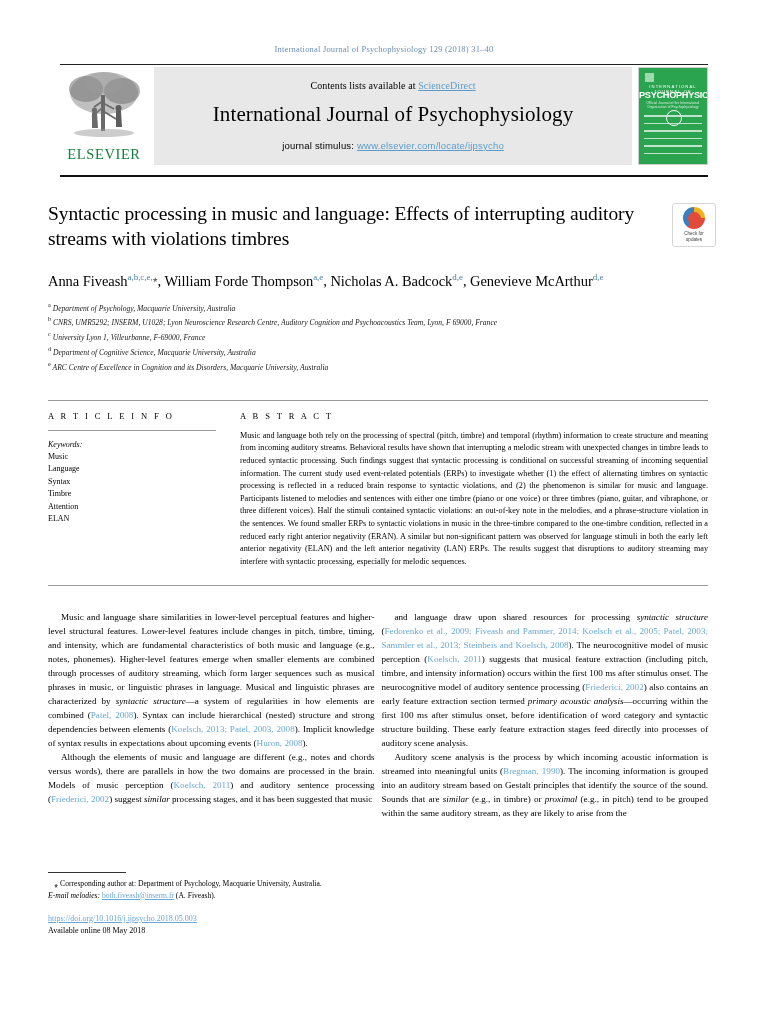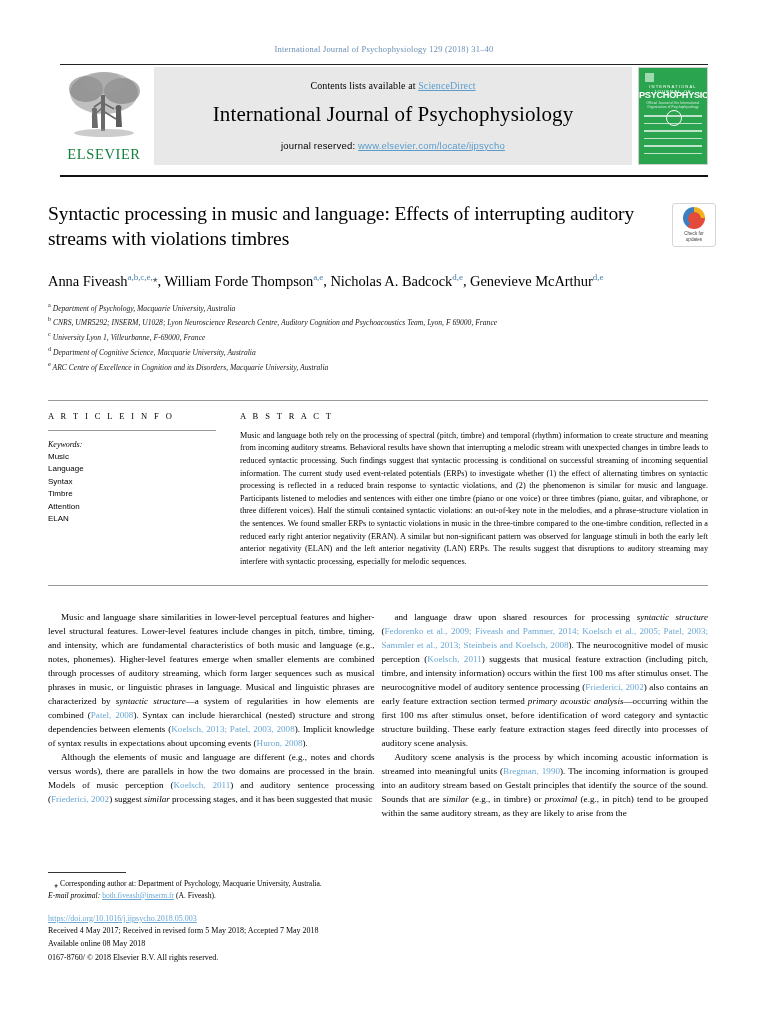--- a/index.html
+++ b/index.html
@@ -220,21 +220,21 @@
     margin-bottom: 9px;
   }
   .kw-rule { border-top: 1px solid #9a9a9a; margin: 0 0 8px 0; }
   .kw-title {
     font-size: 8px; font-style: italic;
     font-family: "Liberation Serif", serif;
     line-height: 1.55;
   }
   .kw-item {
     font-size: 8px;
-    font-family: Liberation Sans, sans-serif;
+    font-family: Liberation Serif, serif;
     line-height: 1.55;
   }
   .abstract-text {
     font-size: 8.2px;
     line-height: 1.54;
     text-align: justify;
     font-family: "Liberation Serif", serif;
     margin-top: 9px;
   }
 
@@ -317,21 +317,21 @@
       </svg>
       <div class="elsevier-word">ELSEVIER</div>
     </div>
 
     <div class="center-band">
       <div class="contents-line">
         <span>Contents lists available at </span><a class="sd-link" href="#">ScienceDirect</a>
       </div>
       <div class="journal-title">International Journal of Psychophysiology</div>
       <div class="homepage-line">
-        <span>journal reserved: </span><a class="homepage-link" href="#">www.elsevier.com/locate/ijpsycho</a>
+        <span>journal stimulus: </span><a class="homepage-link" href="#">www.elsevier.com/locate/ijpsycho</a>
       </div>
     </div>
 
     <div class="cover-thumb">
       <div class="cov-sq"></div>
       <div class="cov-t1">INTERNATIONAL JOURNAL OF</div>
       <div class="cov-t2">PSYCHOPHYSIOLOGY</div>
       <div class="cov-t3">Official Journal of the International Organization of Psychophysiology</div>
       <div class="cov-seal"></div>
       <div class="cov-bars">
@@ -400,25 +400,23 @@
         <p class="bpara">and language draw upon shared resources for processing <span class="ital">syntactic structure</span> (<span class="cite">Fedorenko et al., 2009; Fiveash and Pammer, 2014; Koelsch et al., 2005; Patel, 2003; Sammler et al., 2013; Steinbeis and Koelsch, 2008</span>). The neurocognitive model of music perception (<span class="cite">Koelsch, 2011</span>) suggests that musical feature extraction (including pitch, timbre, and intensity information) occurs within the first 100 ms after stimulus onset. The neurocognitive model of auditory sentence processing (<span class="cite">Friederici, 2002</span>) also contains an early feature extraction section termed <span class="ital">primary acoustic analysis</span>—occurring within the first 100 ms after stimulus onset, before identification of word category and syntactic structure building. These early feature extraction stages feed directly into processes of auditory scene analysis.</p>
         <p class="bpara">Auditory scene analysis is the process by which incoming acoustic information is streamed into meaningful units (<span class="cite">Bregman, 1990</span>). The incoming information is grouped into an auditory stream based on Gestalt principles that identify the source of the sound. Sounds that are <span class="ital">similar</span> (e.g., in timbre) or <span class="ital">proximal</span> (e.g., in pitch) tend to be grouped within the same auditory stream, as they are likely to arise from the</p>
       </div>
   </div>
 
   <div class="footer">
     <div class="foot-rule"></div>
     <div class="foot-note">
       <span>⁎</span>
       <span>Corresponding author at: Department of Psychology, Macquarie University, Australia.</span><br>
-      <span class="ital">E-mail proximal:</span>
+      <span class="ital">E-mail melodies:</span>
       <a class="mail-link" href="#">both.fiveash@inserm.fr</a>
       <span>(A. Fiveash).</span>
     </div>
     <div class="foot-block">
       <div class="doi-line"><a class="mail-link" href="#">https://doi.org/10.1016/j.ijpsycho.2018.05.003</a></div>
-      <div class="foot-line">Received 4 May 2017; Received in revised form 5 May 2018; Accepted 7 May 2018</div>
       <div class="foot-line">Available online 08 May 2018</div>
-      <div class="foot-copy">0167-8760/ © 2018 Elsevier B.V. All rights reserved.</div>
     </div>
   </div>
 
 </div>
 
 </body></html>

